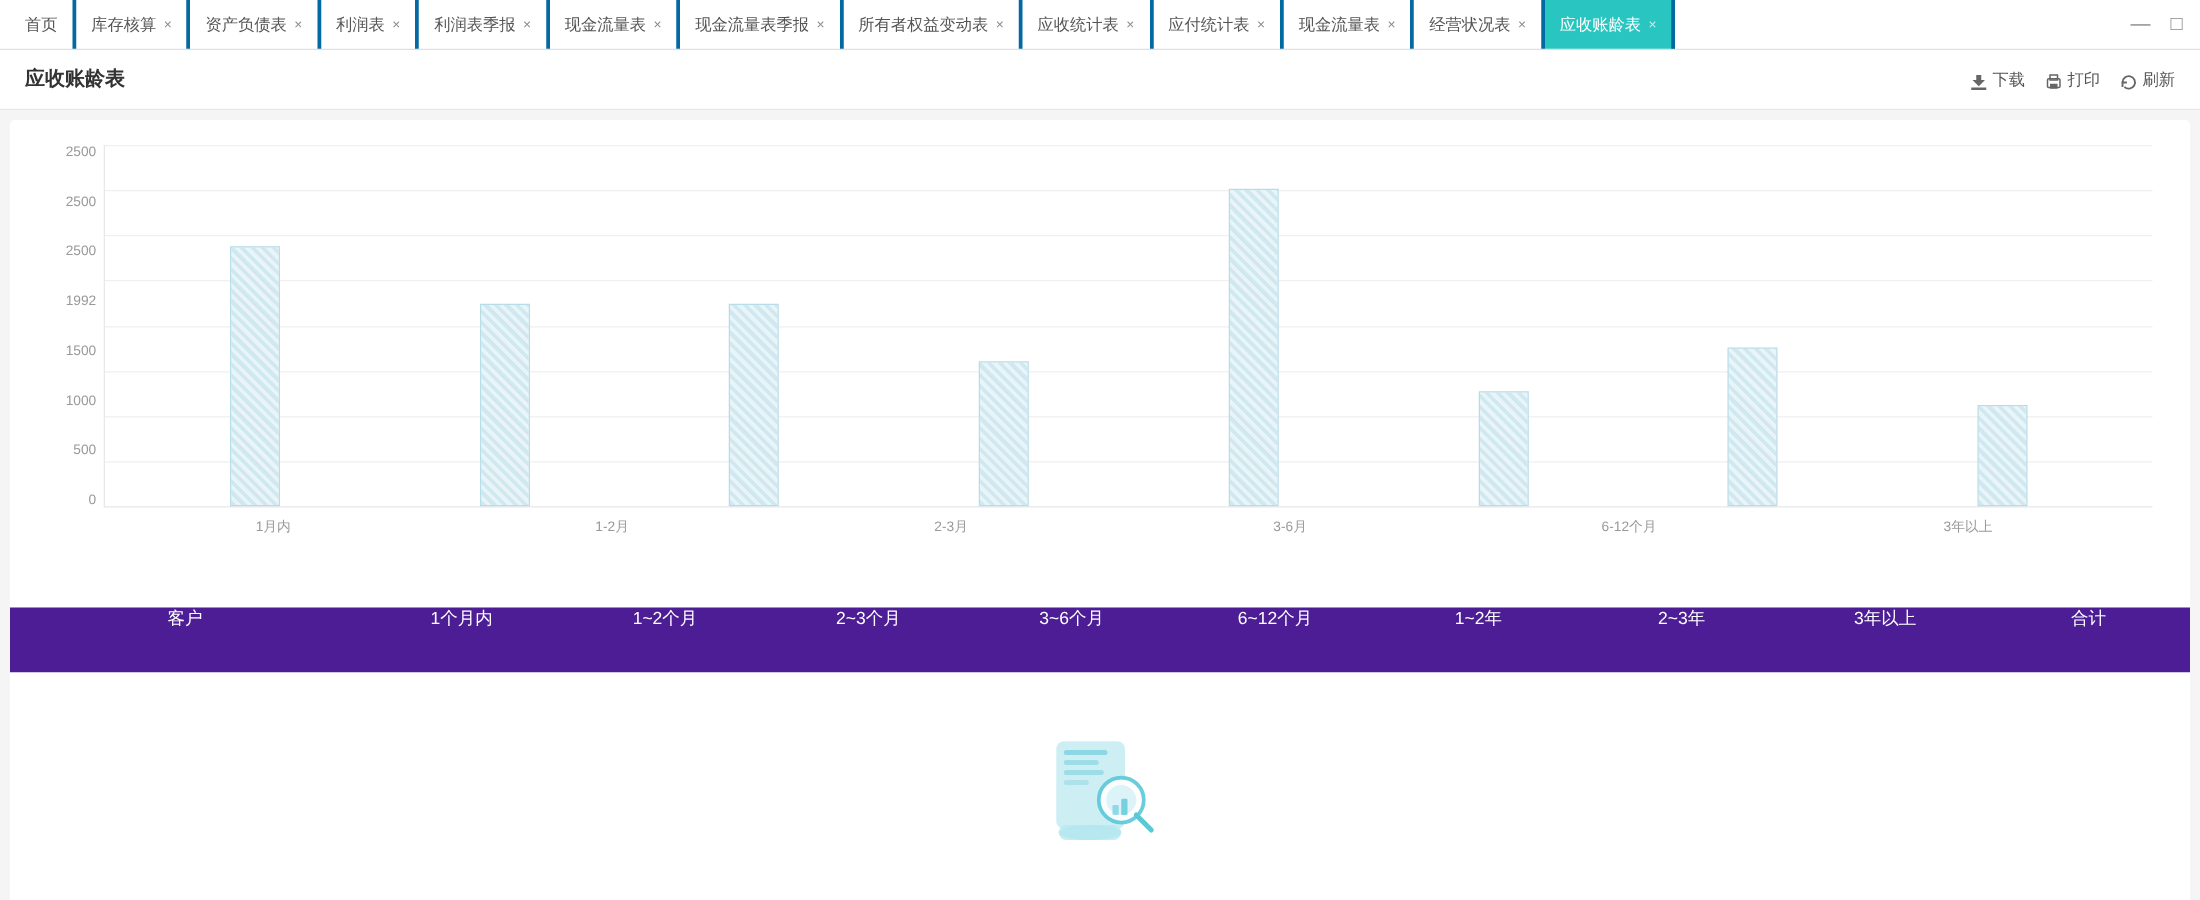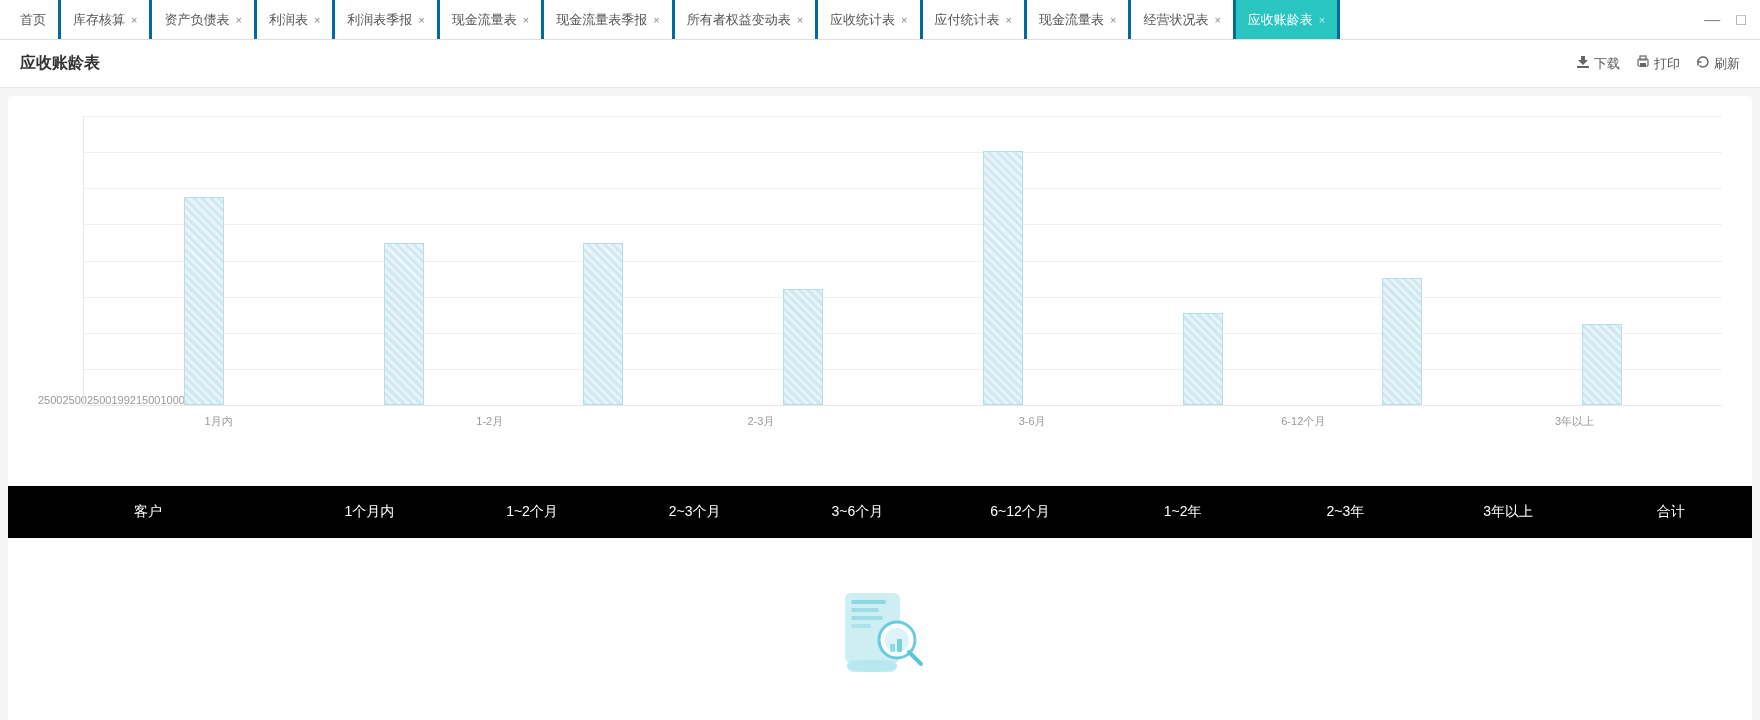--- a/index.html
+++ b/index.html
@@ -66,21 +66,21 @@
       font-weight: bold;
       color: #333;
     }
     .header-actions {
       display: flex;
       gap: 16px;
       align-items: center;
     }
     .header-btn {
       display: flex;
-      align-items: flex-start;
+      align-items: flex-end;
       gap: 4px;
       color: #555;
       cursor: pointer;
       font-size: 13px;
     }
 
     
     .main-content {
       background: #fff;
       margin: 8px;
@@ -102,21 +102,21 @@
     }
 
     
     .y-axis {
       position: absolute;
       left: 0;
       top: 0;
       bottom: 30px;
       width: 45px;
       display: flex;
-      flex-direction: row;
+      flex-direction: column;
       justify-content: space-between;
       align-items: flex-end;
       padding-right: 6px;
     }
     .y-label {
       font-size: 11px;
       color: #999;
     }
 
     
@@ -185,24 +185,23 @@
       display: flex;
       justify-content: center;
       align-items: center;
       font-size: 11px;
       color: #999;
     }
 
     
     .table-header {
       display: flex;
-      background: #000000;
+      background: #4c1d95;
       color: #fff;
       height: 52px;
-      align-items: center;
     }
     .th-cell {
       flex: 1;
       text-align: center;
       font-size: 14px;
       padding: 0 8px;
     }
     .th-cell:first-child {
       flex: 1.8;
     }

